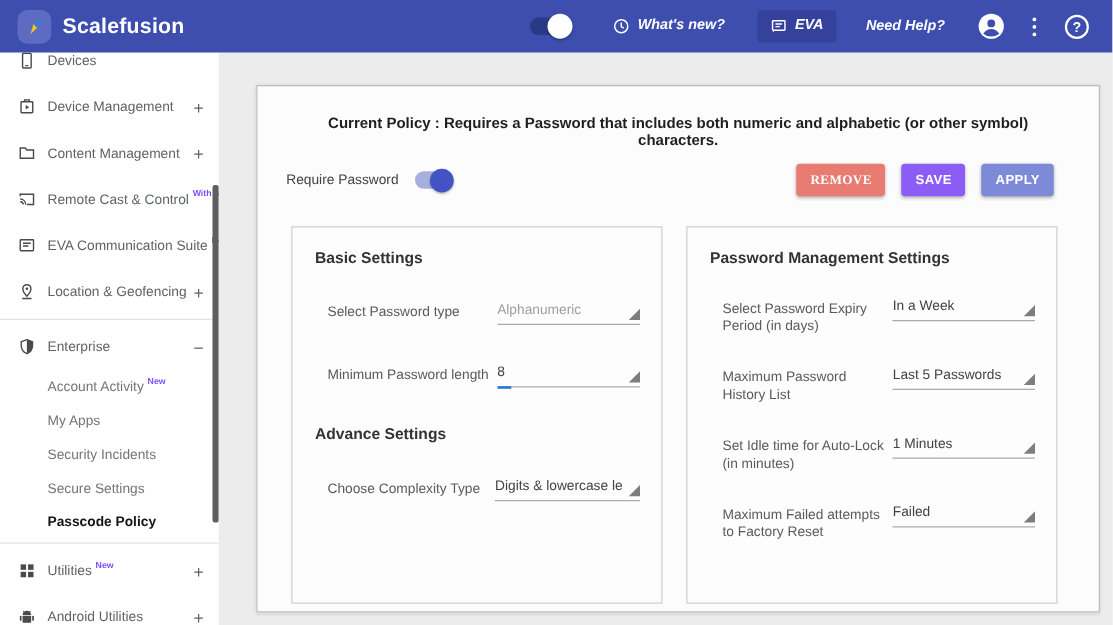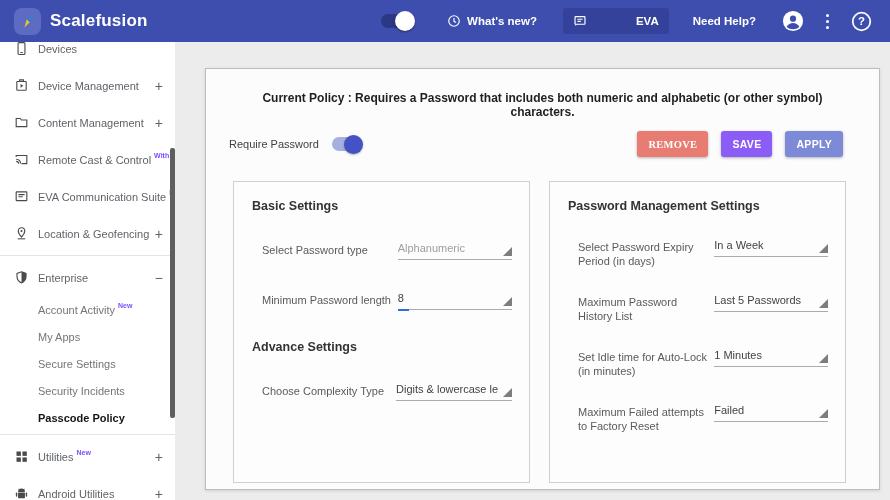--- a/index.html
+++ b/index.html
@@ -8,23 +8,23 @@
 
   
   .header { height:42px; background:#3d4eae; display:flex; align-items:center;
             padding:0 16px 0 14px; position:relative; z-index:5; }
   .logo-badge { width:27px; height:27px; border-radius:8px; background:#5d6cc2;
                 display:flex; align-items:center; justify-content:center; flex:0 0 auto; }
   .brand { color:#fff; font-size:17px; font-weight:bold; margin-left:9px; letter-spacing:.2px; }
   .hdr-right { margin-left:auto; display:flex; align-items:center; }
   .hdr-toggle { width:32px; height:14px; border-radius:8px; background:#2b3884; position:relative; margin-right:34px; cursor:pointer; }
   .hdr-toggle .knob { position:absolute; right:-2px; top:-3px; width:20px; height:20px; border-radius:50%; background:#fff; box-shadow:0 1px 2px rgba(0,0,0,.4); }
-  .hdr-item { display:flex; align-items:center; color:#fff; font-size:11.5px; font-weight:bold; margin-right:26px; cursor:pointer; }
+  .hdr-item { display:flex; color:#fff; font-size:11.5px; font-weight:bold; margin-right:26px; cursor:pointer;font-style:italic; }
   .hdr-item svg { margin-right:6px; }
-  .eva-btn { background:#35429c; border-radius:3px; padding:6px 10px; margin-right:24px;gap:43px; }
+  .eva-btn { background:#35429c; border-radius:3px; padding:6px 10px; margin-right:24px; }
   .icon-btn { margin-right:22px; cursor:pointer; display:flex; align-items:center; }
   .icon-btn:last-child { margin-right:2px; }
   .dots { display:flex; flex-direction:column; }
   .dots i { width:3px; height:3px; border-radius:50%; background:#fff; margin:1.5px 0; }
 
   
   .shell { display:flex; height:458px; }
 
   
   .sidebar { width:175px; background:#fff; position:relative; overflow:hidden; flex:0 0 auto; }
@@ -219,24 +219,24 @@
       </div>
 
       <div class="sub-item">
         <span class="sub-label">Account Activity</span>
         <span class="nav-badge">New</span>
       </div>
       <div class="sub-item">
         <span class="sub-label">My Apps</span>
       </div>
       <div class="sub-item">
+        <span class="sub-label">Security Incidents</span>
+      </div>
+      <div class="sub-item">
         <span class="sub-label">Secure Settings</span>
-      </div>
-      <div class="sub-item">
-        <span class="sub-label">Security Incidents</span>
       </div>
       <div class="sub-item active">
         <span class="sub-label">Passcode Policy</span>
       </div>
 
       <div class="nav-divider"></div>
 
       <div class="nav-item">
         <span class="nav-icon">
           <svg width="15" height="15" viewBox="0 0 24 24">

